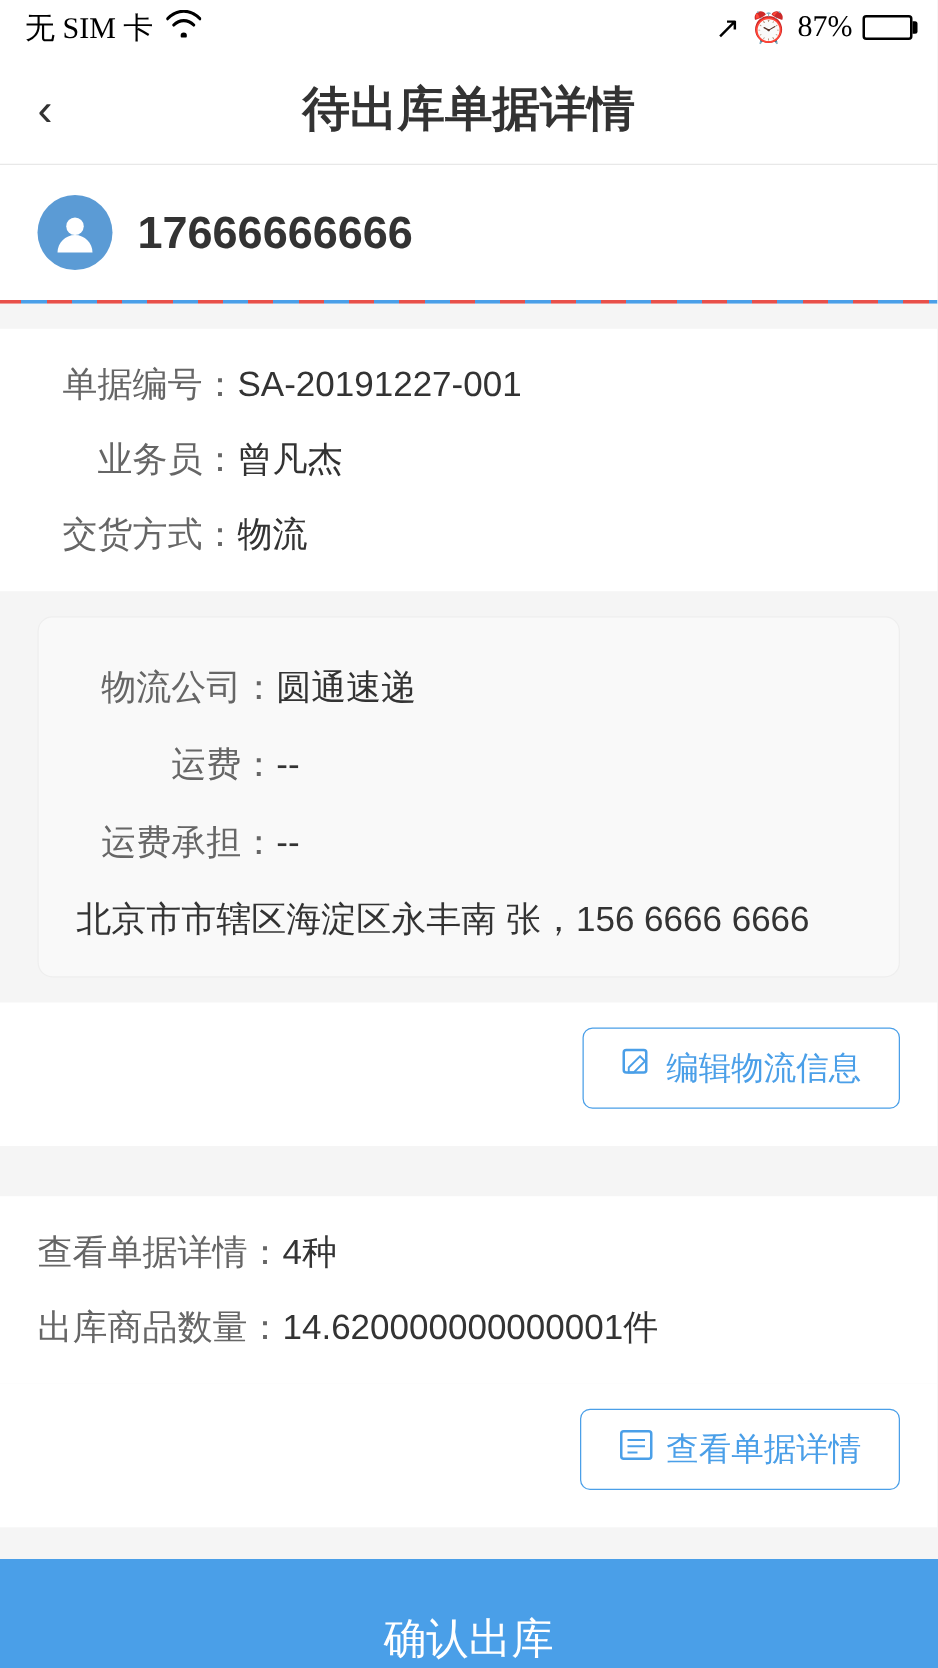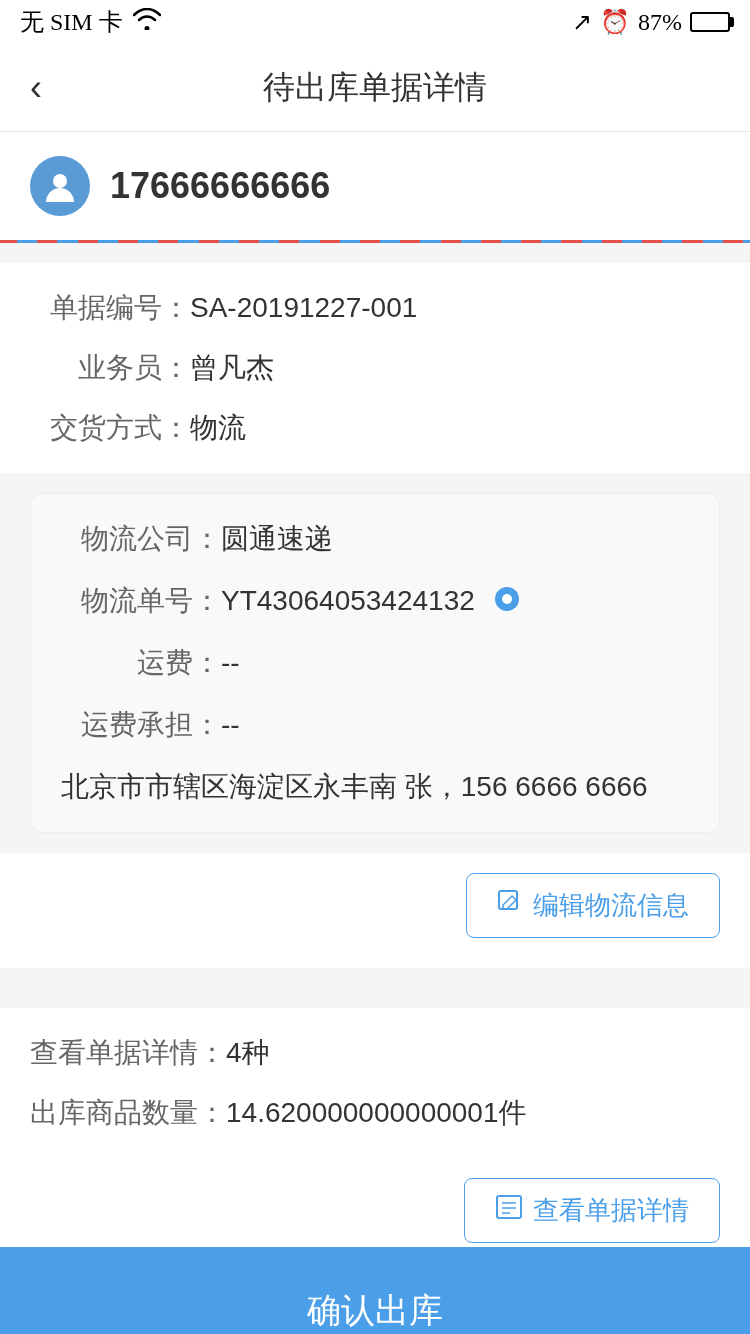--- a/index.html
+++ b/index.html
@@ -79,22 +79,22 @@
       border-bottom: 1px solid #e8e8e8;
     }
     .nav-back {
       position: absolute;
       left: 30px;
       font-size: 36px;
       color: #333;
       cursor: pointer;
     }
     .nav-title {
-      font-size: 32px;
-      font-weight: 400;
+      font-size: 38px;
+      font-weight: 700;
       color: #333;
     }
 
     
     .customer-header {
       background: #fff;
       padding: 24px 30px;
       display: flex;
       align-items: center;
       gap: 20px;
@@ -155,20 +155,21 @@
       border-radius: 12px;
       margin: 20px 30px;
       padding: 24px 30px;
       border: 1px solid #eee;
     }
     .logistics-row {
       display: flex;
       align-items: center;
       margin-bottom: 20px;
       line-height: 1.5;
+      margin-top: 11px;
     }
     .logistics-row:last-child {
       margin-bottom: 0;
     }
     .logistics-label {
       color: #666;
       font-size: 28px;
       min-width: 160px;
       text-align: right;
       flex-shrink: 0;
@@ -318,33 +319,20 @@
     <div class="info-row">
       <span class="info-label">交货方式：</span>
       <span class="info-value">物流</span>
     </div>
   </div>
 
   <div class="logistics-card">
     <div class="logistics-row">
       <span class="logistics-label">物流公司：</span>
       <span class="logistics-value">圆通速递</span>
-    </div>
-    <div class="logistics-row">
-      <span class="logistics-label">物流单号：</span>
-      <span class="tracking-value">
-        <span>YT43064053424132</span>
-        <span style="display:inline-block; width:32px; height:32px;">
-          <svg width="32" height="38" viewBox="0 0 32 38" fill="none">
-            <circle cx="16" cy="14" r="12" fill="#4a9fe8"></circle>
-            <path d="M16 26 L8 14 Q16 2 24 14 Z" fill="#4a9fe8"></path>
-            <circle cx="16" cy="14" r="5" fill="#fff"></circle>
-          </svg>
-        </span>
-      </span>
     </div>
     <div class="logistics-row">
       <span class="logistics-label">运费：</span>
       <span class="logistics-value">--</span>
     </div>
     <div class="logistics-row">
       <span class="logistics-label">运费承担：</span>
       <span class="logistics-value">--</span>
     </div>
     <div class="logistics-row">

